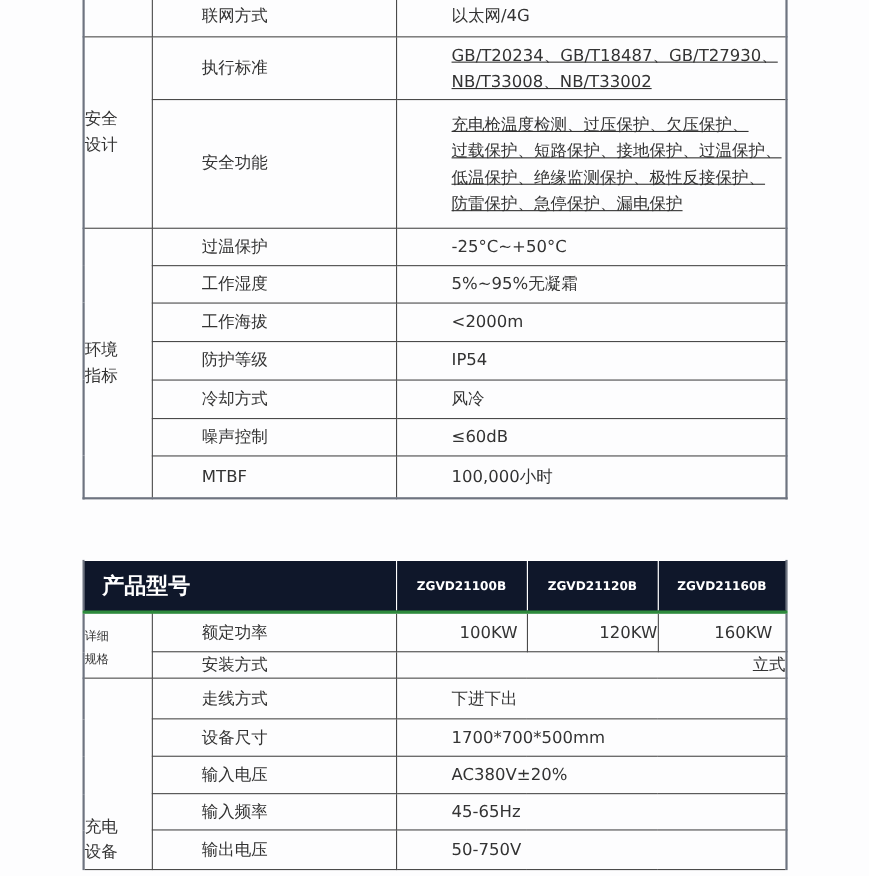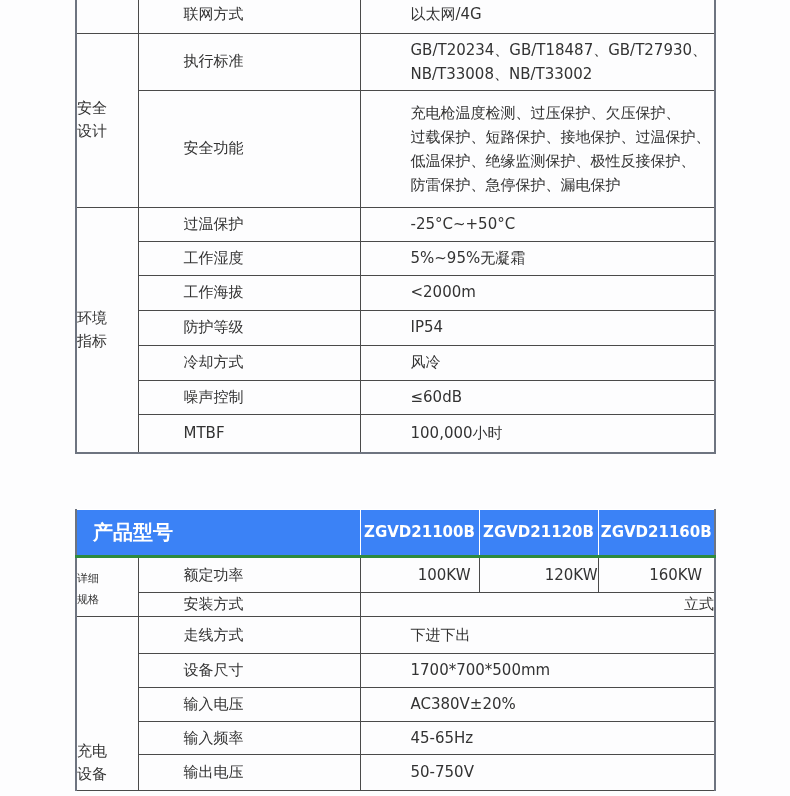--- a/index.html
+++ b/index.html
@@ -5,24 +5,24 @@
   html,body{margin:0;padding:0;background:#fdfdfe;}
   body{width:790px;height:796px;position:relative;overflow:hidden;font-family:"DejaVu Sans","Liberation Sans",sans-serif;color:#333;}
   .t{position:absolute;border-collapse:collapse;table-layout:fixed;}
   .t td{border:1px solid #4a4a4a;padding:0;font-size:15px;color:#333;line-height:23px;}
   #t1{left:75px;top:-6px;width:639px;border:2px solid #6e7480;}
   #t2{left:75px;top:509px;width:639px;border-left:2px solid #6e7480;border-right:2px solid #6e7480;}
   .cat{font-size:19px;font-weight:500;color:#222;line-height:24px;}
   .cat.small{font-size:11px;line-height:21px;}
   .lbl{padding-left:45px !important;}
   .val{padding-left:50px !important;}
-  .multi{padding-top:4px !important;padding-bottom:4px !important;line-height:24px !important;}
-  .hdr td{background:#3b82f6;color:#fff;font-weight:bold;border:1px solid #fff;border-bottom:3px solid #2e8a3d;height:45px;}
+  .multi{padding-top:4px !important;padding-bottom:4px !important;line-height:24px !important;text-decoration:underline;}
+  .hdr td{background:#0f172a;color:#fff;font-weight:bold;border:1px solid #fff;border-bottom:3px solid #2e8a3d;height:45px;}
   .hdr .title{font-size:20px;padding-left:16px;border-left:none;}
-  .hdr .model{font-size:15px;text-align:center;}
+  .hdr .model{font-size:11px;text-align:center;}
   .c{text-align:right;}
 </style>
 </head>
 <body>
 
 <table class="t" id="t1">
   <colgroup>
       <col style="width:62px">
       <col style="width:222px">
       <col style="width:355px">

